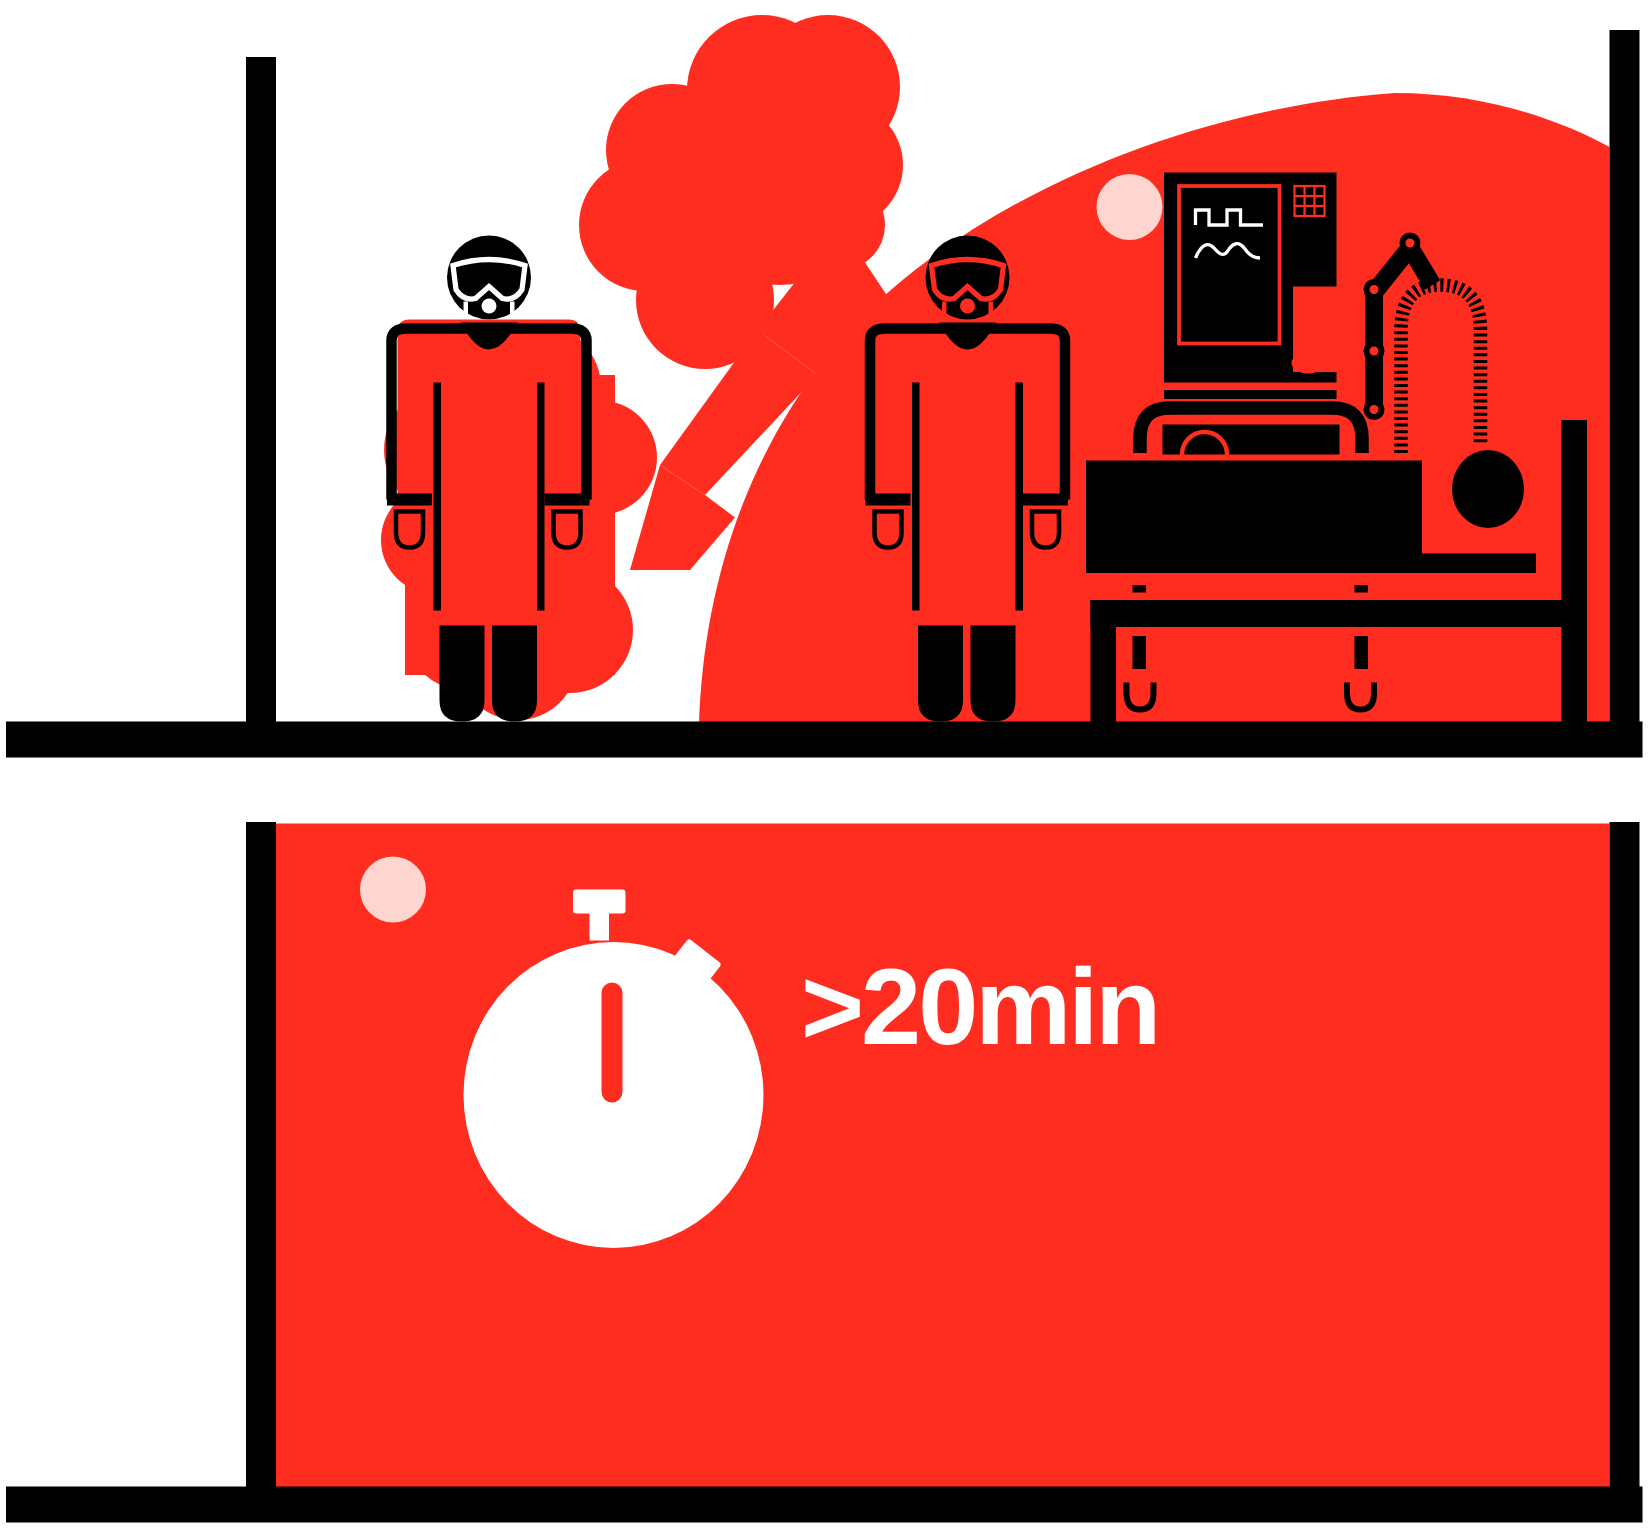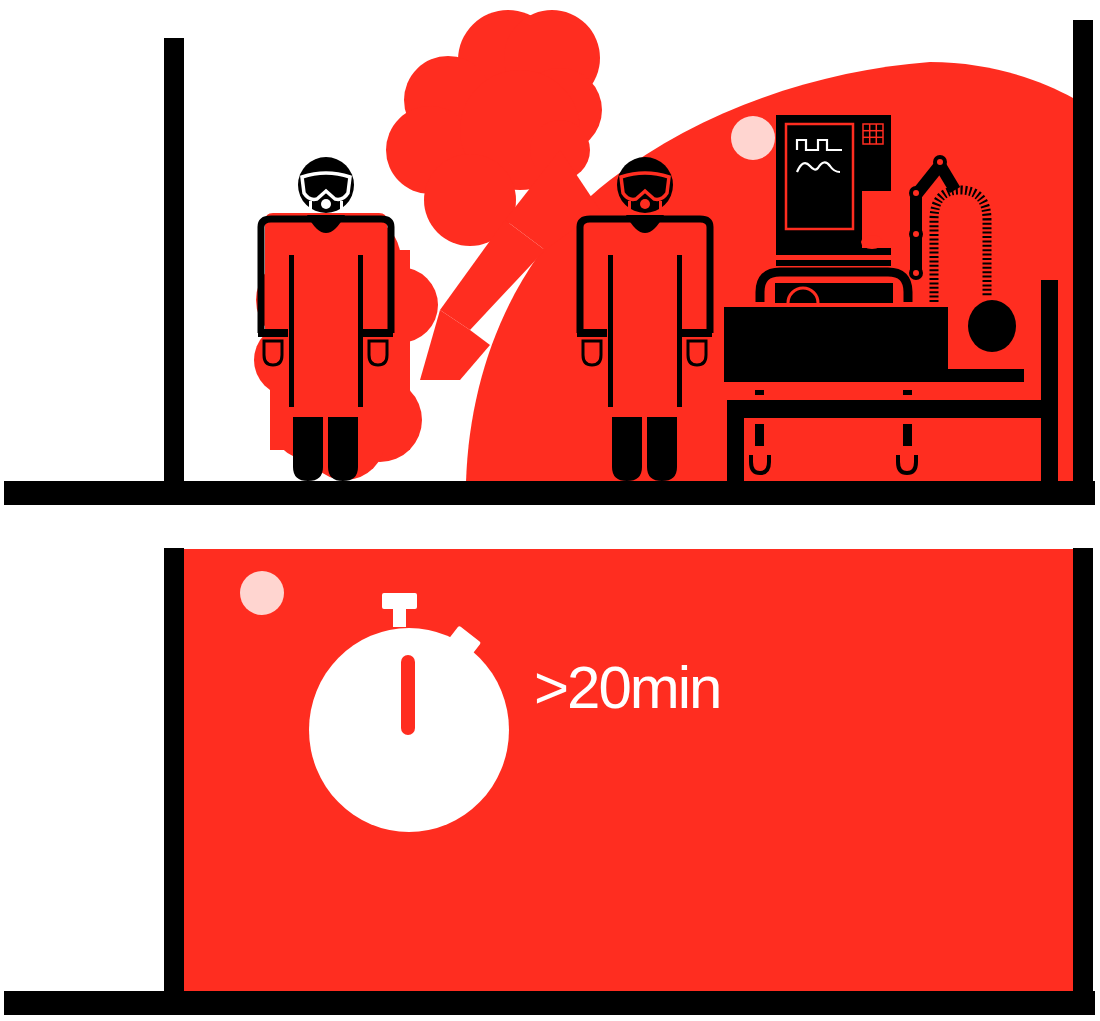--- a/index.html
+++ b/index.html
@@ -1,18 +1,18 @@
 <!DOCTYPE html>
 <html><head>
 <meta charset="utf-8">
 <style>
   html, body { margin: 0; padding: 0; background: #ffffff; }
   body { width: 1100px; height: 1021px; position: relative; overflow: hidden; font-family: "Liberation Sans", sans-serif; }
   svg { position: absolute; left: 0; top: 0; }
-  .timer-label { position: absolute; left: 534px; top: 640px; color: #ffffff; font-family: "Liberation Sans", sans-serif; font-weight: normal; font-size: 60px; line-height: 96px; letter-spacing: -2px; }
+  .timer-label { position: absolute; left: 534px; top: 624px; color: #ffffff; font-family: "Liberation Sans", sans-serif; font-weight: bold; font-size: 72px; line-height: 96px; letter-spacing: -2px; }
 </style>
 </head>
 <body>
 
 <svg width="1100" height="1021" viewBox="0 0 1100 1021" xmlns="http://www.w3.org/2000/svg">
 
   <g>
 
     <path d="M466,482 C470,360 520,250 610,180 C700,110 820,70 930,62 C990,62 1040,80 1073,98 L1073,482 Z" fill="#FF2D20"></path>
 

